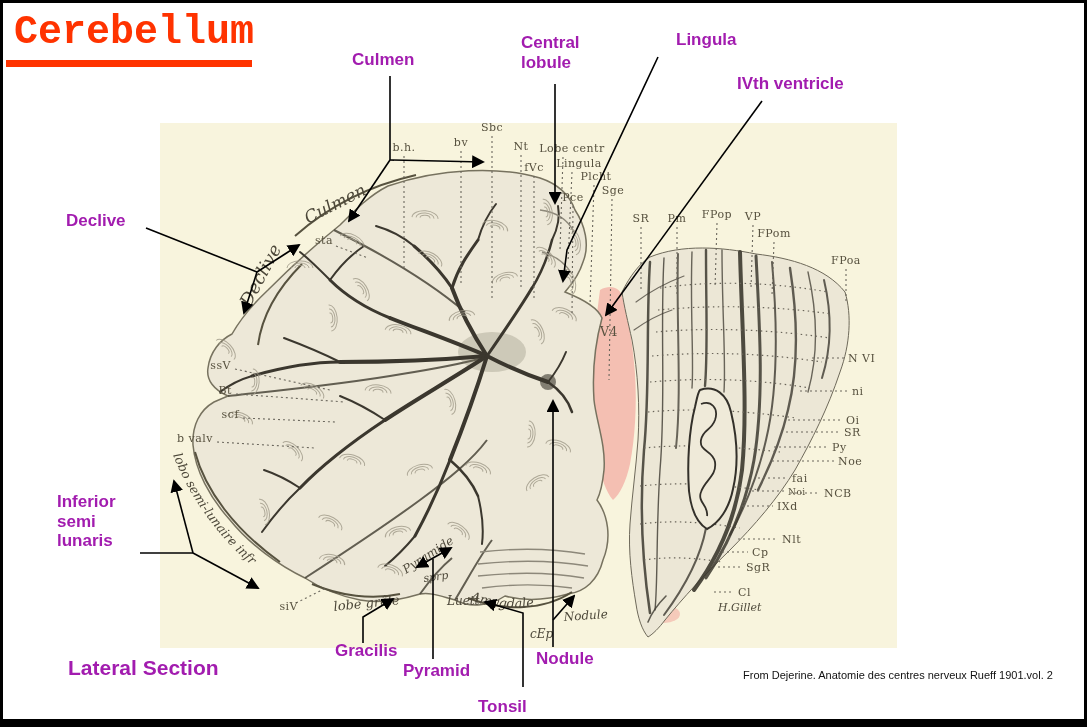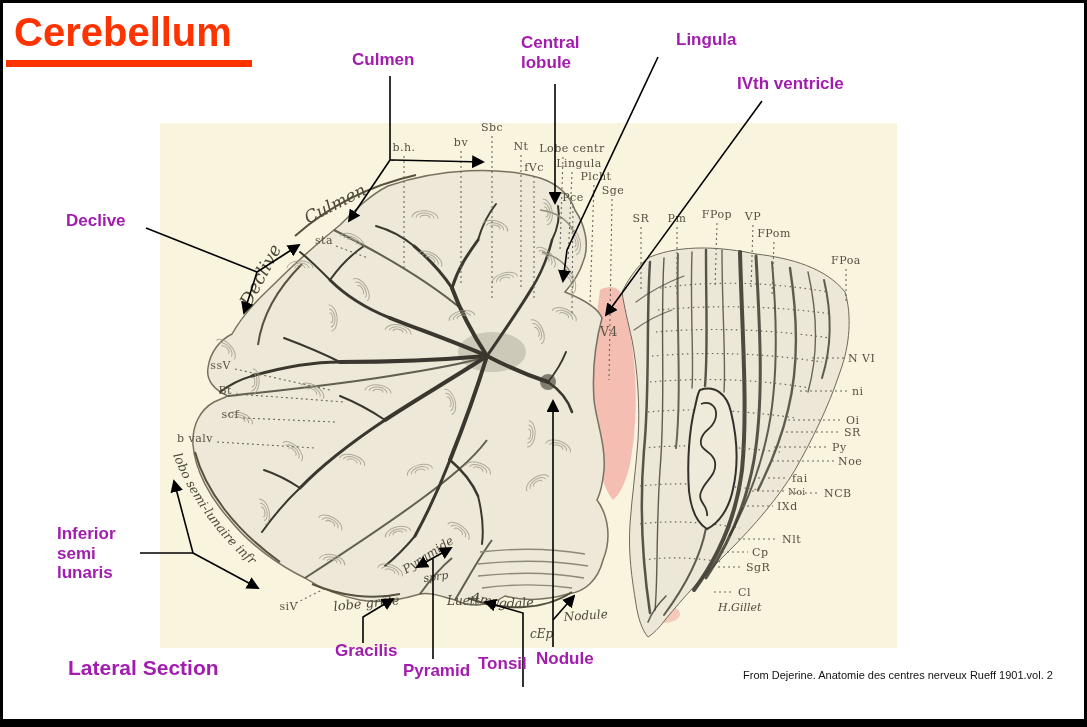--- a/index.html
+++ b/index.html
@@ -1,19 +1,19 @@
 <!DOCTYPE html>
 <html><head>
 <meta charset="utf-8">
 <style>
   html,body{margin:0;padding:0;}
   body{width:1087px;height:727px;position:relative;background:#fff;overflow:hidden;
        font-family:"Liberation Sans",sans-serif;}
   .frame{position:absolute;inset:0;border:3px solid #000;border-bottom:8px solid #000;box-sizing:border-box;}
-  .title{position:absolute;left:14px;top:10px;font-size:40px;font-weight:bold;color:#ff3300;letter-spacing:0px;}
+  .title{position:absolute;left:14px;top:10px;font-size:40px;font-weight:bold;color:#ff3300;letter-spacing:0px;font-family:Liberation Mono, monospace;}
   .title-underline{position:absolute;left:6px;top:60px;width:246px;height:7px;background:#ff3300;}
   .callout{position:absolute;font-size:17px;font-weight:bold;color:#a21caf;line-height:1.15;}
   .section-label{position:absolute;left:68px;top:656px;font-size:21px;font-weight:bold;color:#a21caf;}
   .citation{position:absolute;left:733px;top:668px;font-size:11px;color:#111;line-height:1.3;width:330px;text-align:center;}
   svg{position:absolute;left:0;top:0;}
   .eng-label{font-family:"DejaVu Serif",serif;fill:#57513f;letter-spacing:0.5px;}
   .eng-script{font-family:"DejaVu Serif",serif;font-style:italic;fill:#4d483a;}
 </style>
 </head>
 <body>
@@ -389,23 +389,23 @@
       <path d="M 553,620 L 574,596" marker-end="url(#ah)"></path>
     </g>
   </g>
 </svg>
 
 <div class="callout" style="left:352px;top:50px;">Culmen</div>
 <div class="callout" style="left:521px;top:33px;width:72px;">Central lobule</div>
 <div class="callout" style="left:676px;top:30px;">Lingula</div>
 <div class="callout" style="left:737px;top:74px;">IVth ventricle</div>
 <div class="callout" style="left:66px;top:211px;">Declive</div>
-<div class="callout" style="left:57px;top:524px;width:82px;">Inferior semi lunaris</div>
+<div class="callout" style="left:57px;top:492px;width:82px;">Inferior semi lunaris</div>
 <div class="callout" style="left:323px;top:641px;margin-left:12px;">Gracilis</div>
 <div class="callout" style="left:403px;top:661px;text-align:right;">Pyramid</div>
-<div class="callout" style="left:478px;top:654px;text-align:center;">Tonsil</div>
+<div class="callout" style="left:478px;top:697px;text-align:center;">Tonsil</div>
 <div class="callout" style="left:536px;top:649px;">Nodule</div>
 
 <div class="section-label">Lateral Section</div>
 
 <div class="citation">
   <div>From Dejerine. Anatomie des centres nerveux Rueff 1901.vol. 2</div>
 </div>
 
 </body></html>

